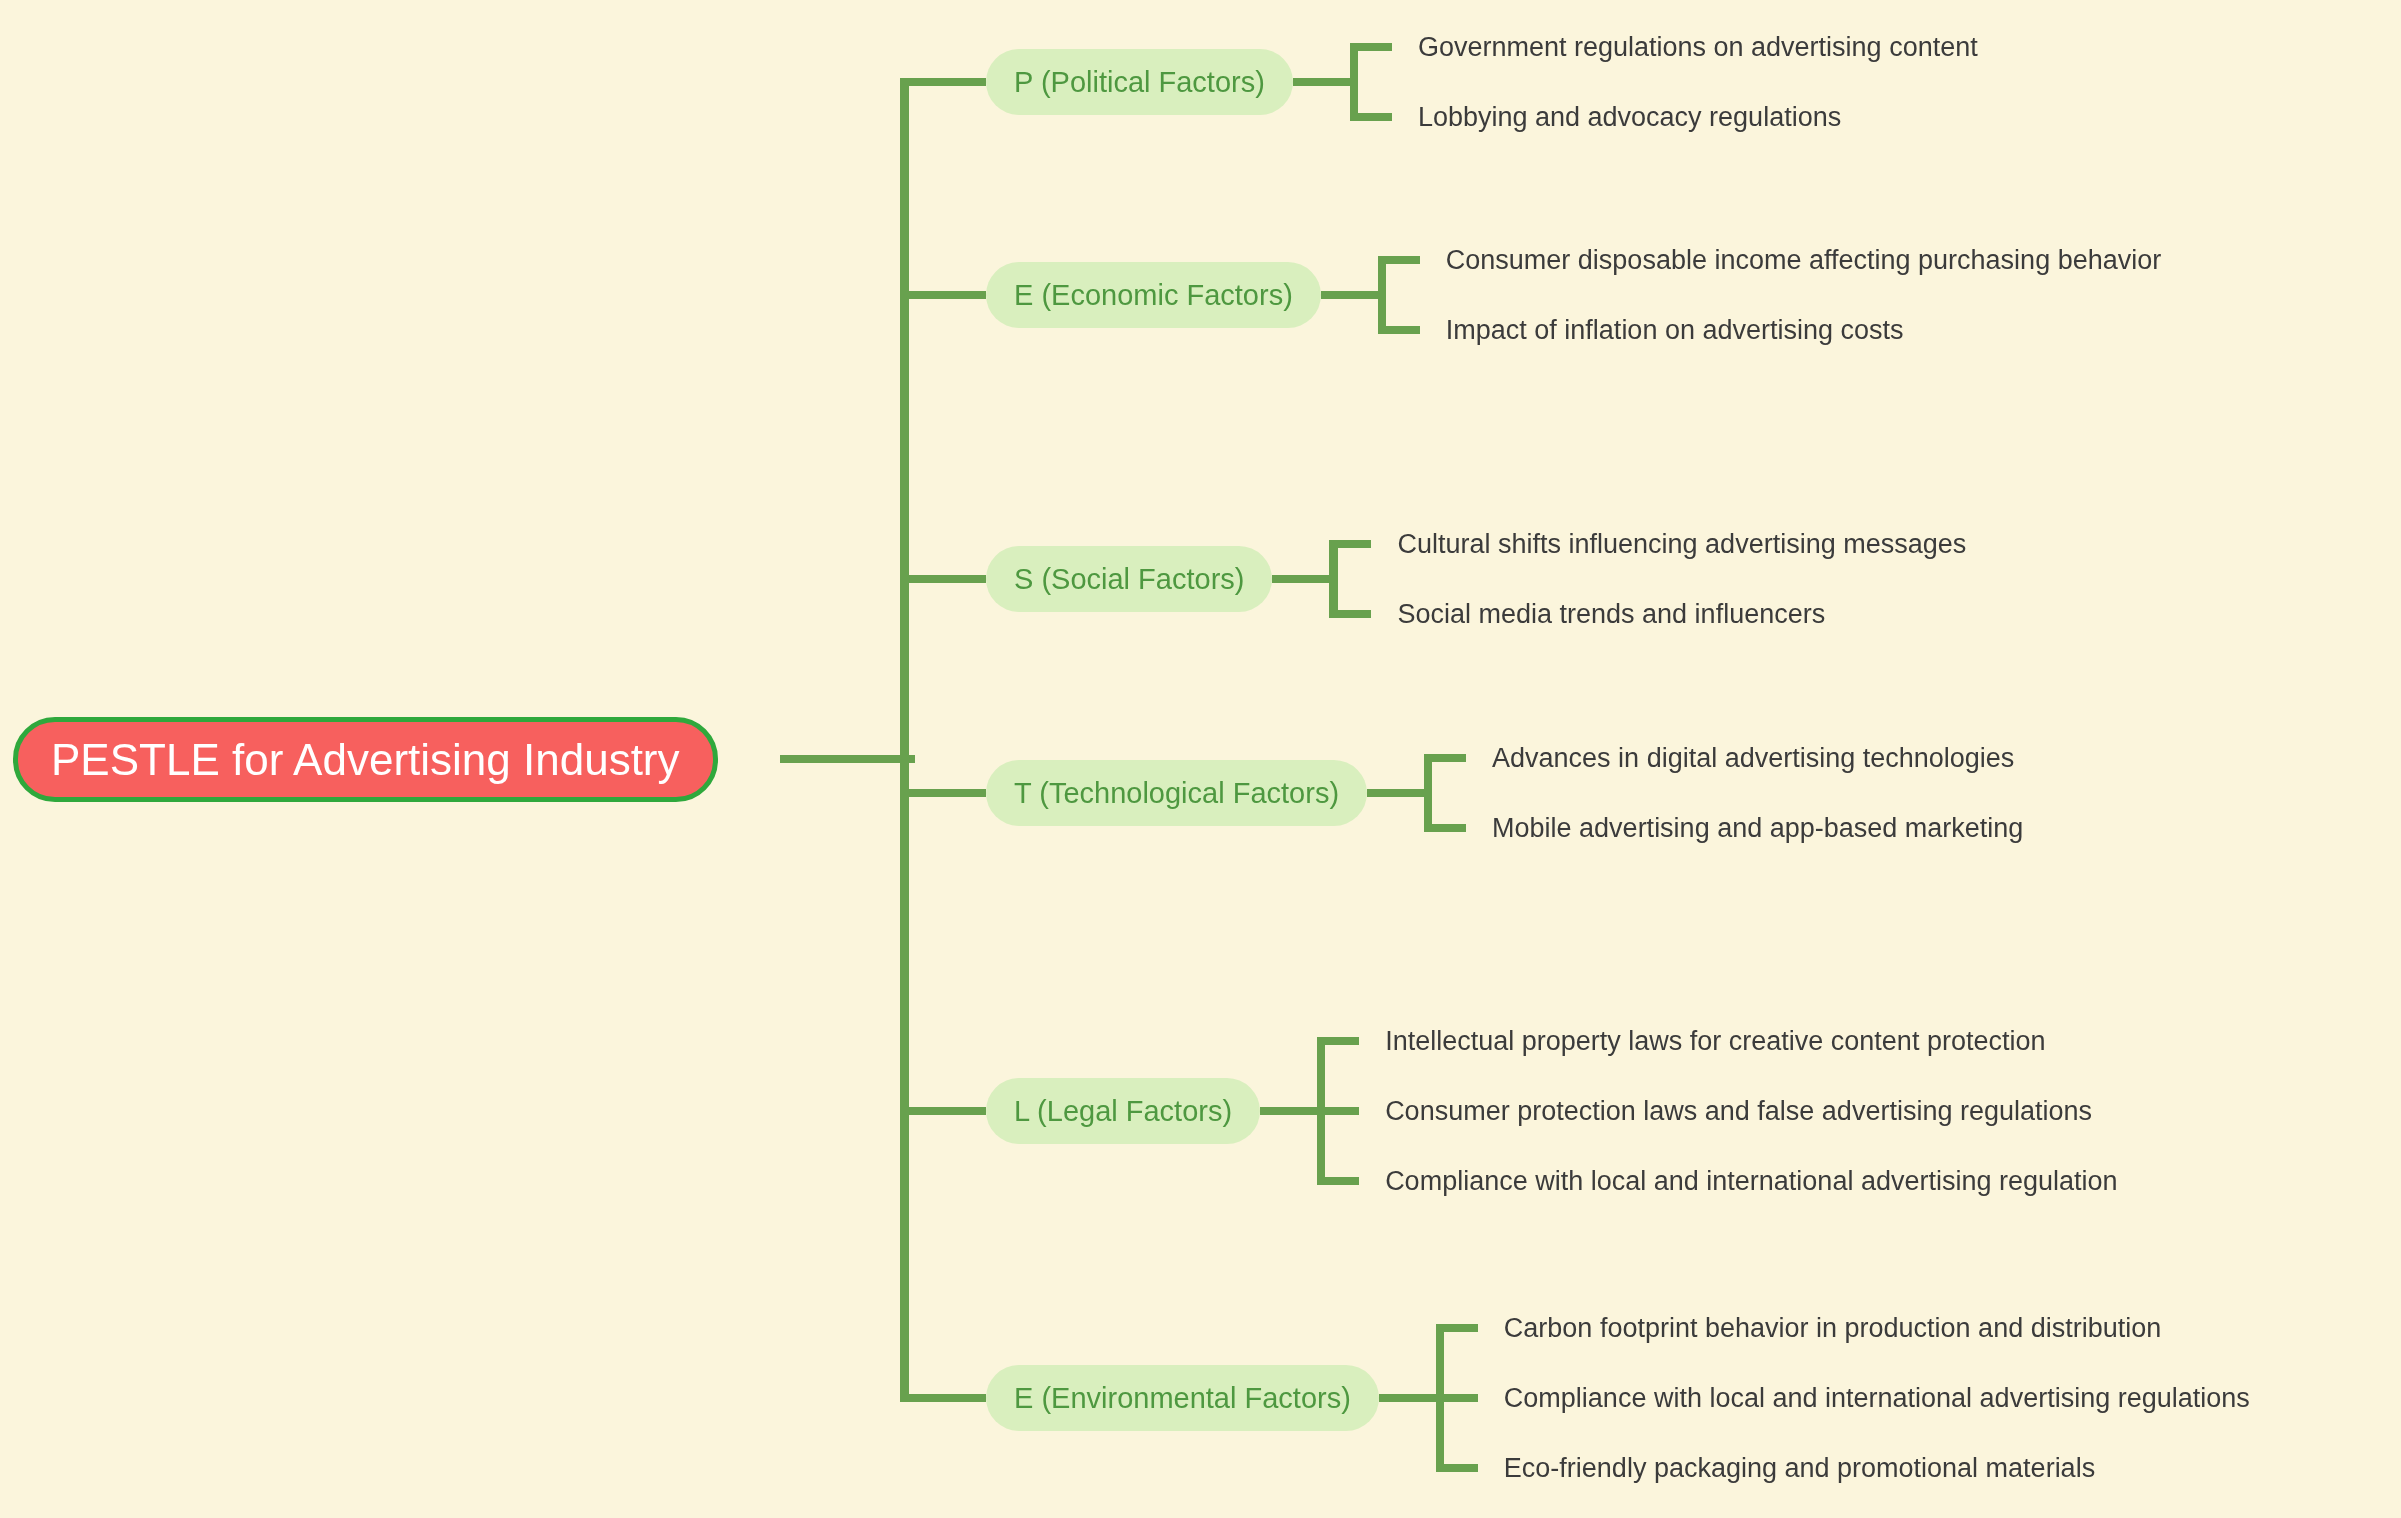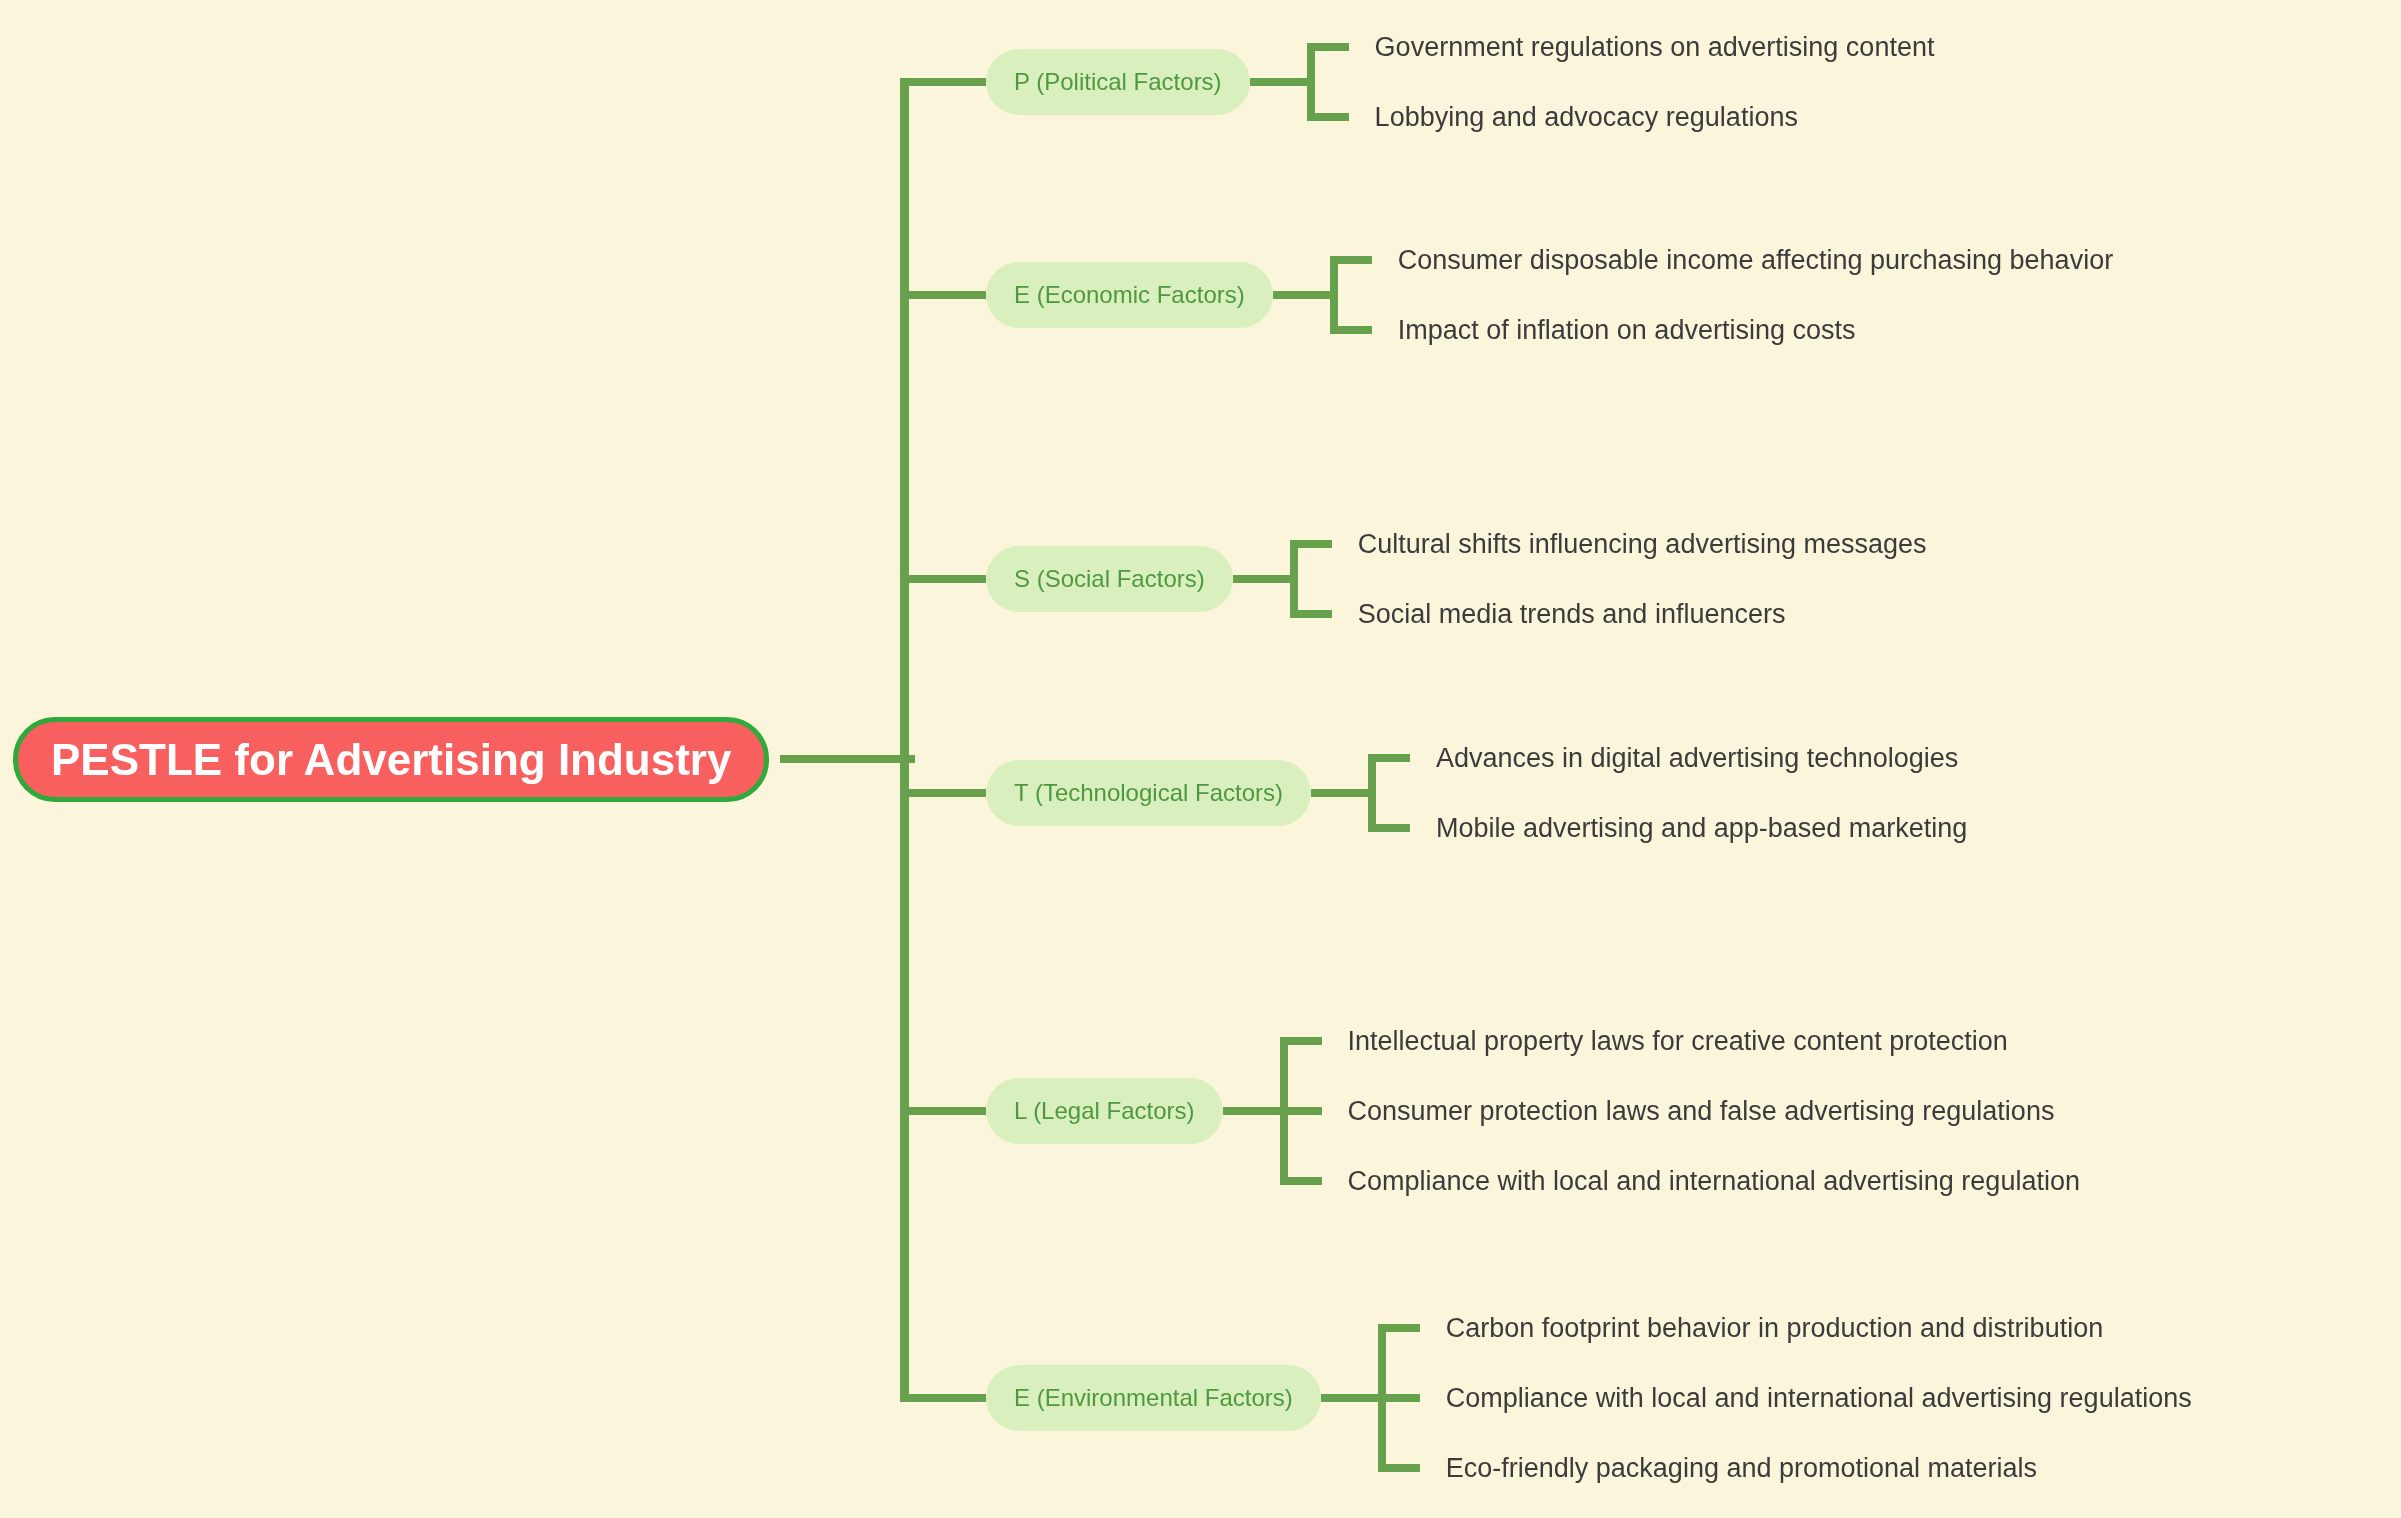--- a/index.html
+++ b/index.html
@@ -18,21 +18,21 @@
   .canvas{position:relative;width:2401px;height:1519px;background:var(--background);overflow:hidden;}
 
   
   .root-node{
     position:absolute;left:13px;top:717px;height:85px;
     display:flex;align-items:center;
     background:var(--root-fill);
     border:5.5px solid var(--root-border);
     border-radius:42px;
     color:var(--root-text);
-    font-size:44px;font-weight:bold;
+    font-size:44px;font-weight:normal;
     padding:0 33px;white-space:nowrap;
   }
 
   
   .root-connector{position:absolute;left:780px;top:755px;width:135px;height:8.3px;background:var(--line);}
   .trunk{position:absolute;left:900px;top:78px;width:9.2px;height:1324px;background:var(--line);}
 
   
   .branch{position:absolute;left:905px;display:flex;align-items:center;}
   .branch-p{top:12px;}
@@ -41,21 +41,21 @@
   .branch-t{top:723px;}
   .branch-l{top:1006px;}
   .branch-e2{top:1293px;}
 
   .stub{width:81px;height:8.3px;background:var(--line);flex:0 0 auto;}
   .pill{
     height:66px;display:flex;align-items:center;
     background:var(--node-fill);
     border-radius:33px;
     color:var(--node-text);
-    font-size:24px;
+    font-size:29px;
     padding:0 28px;white-space:nowrap;flex:0 0 auto;
   }
   .hline{width:57px;height:8.3px;background:var(--line);flex:0 0 auto;}
 
   .leaves{position:relative;display:flex;flex-direction:column;justify-content:center;}
   .bracket{position:absolute;left:0;top:31px;bottom:31px;width:8.3px;background:var(--line);}
   .leaf{height:70px;display:flex;align-items:center;}
   .leaf-stub{width:42px;height:8.3px;background:var(--line);flex:0 0 auto;}
   .leaf-text{margin-left:26px;font-size:27px;color:var(--leaf-text);white-space:nowrap;}
 </style>

